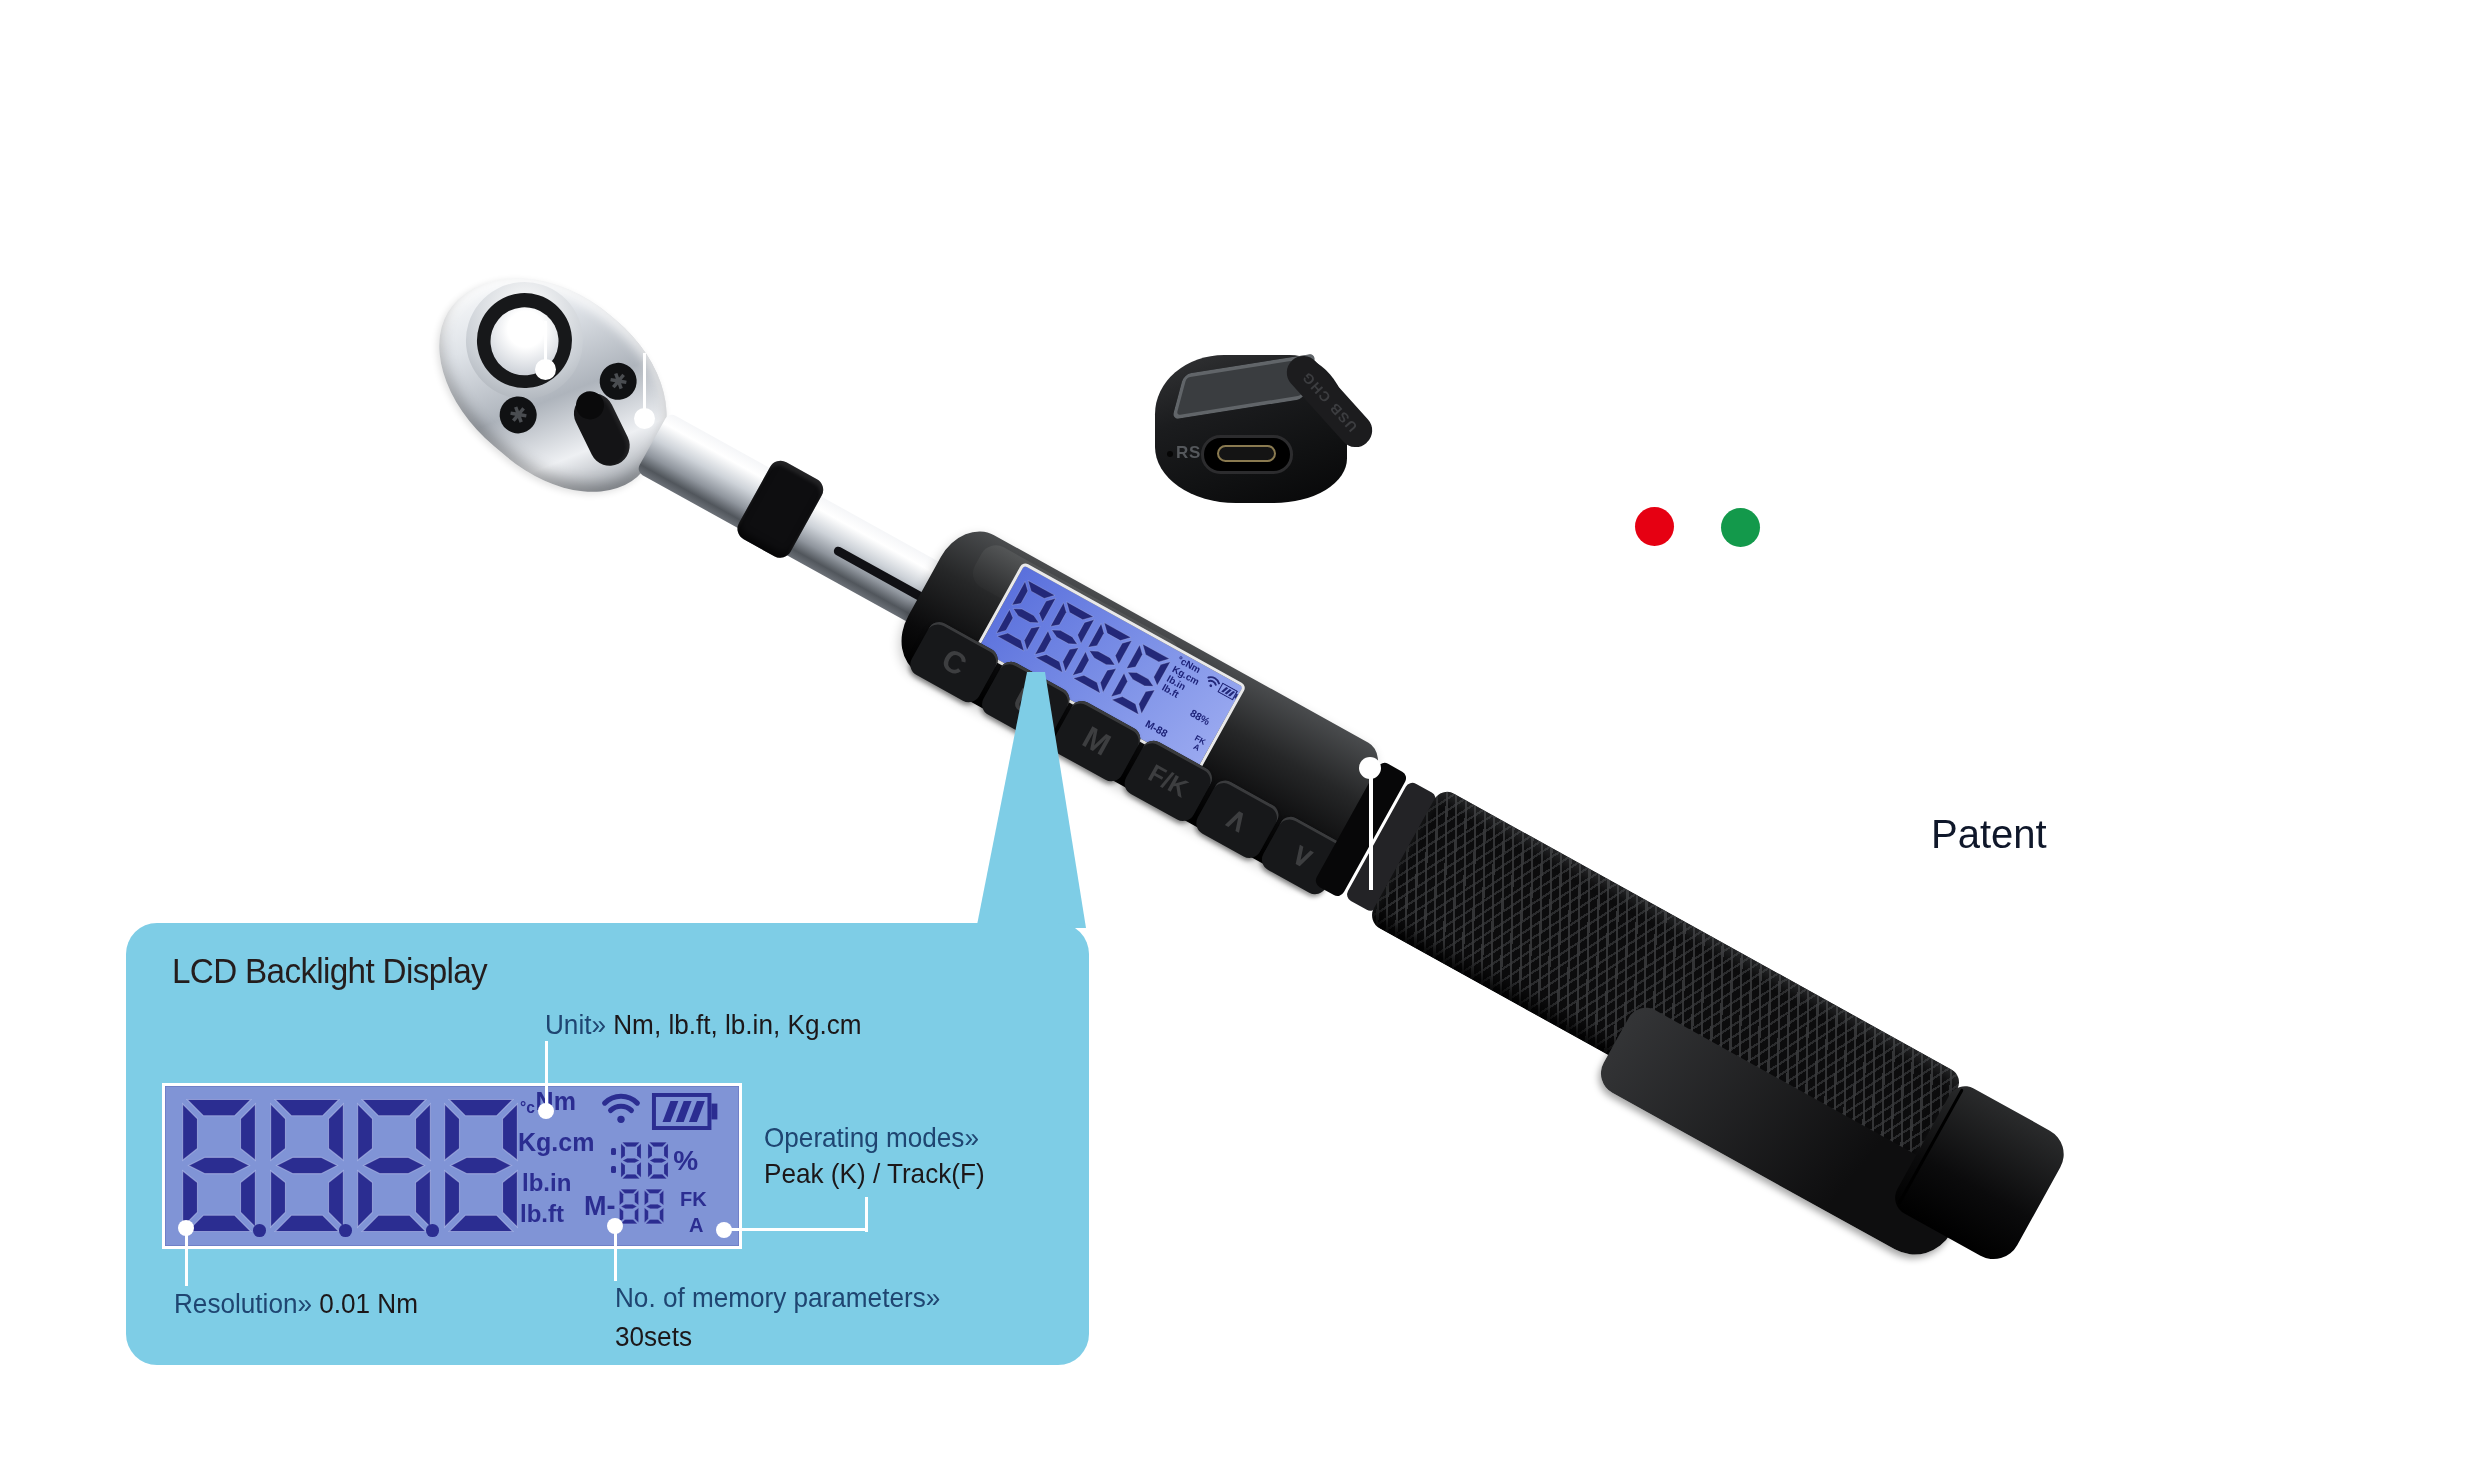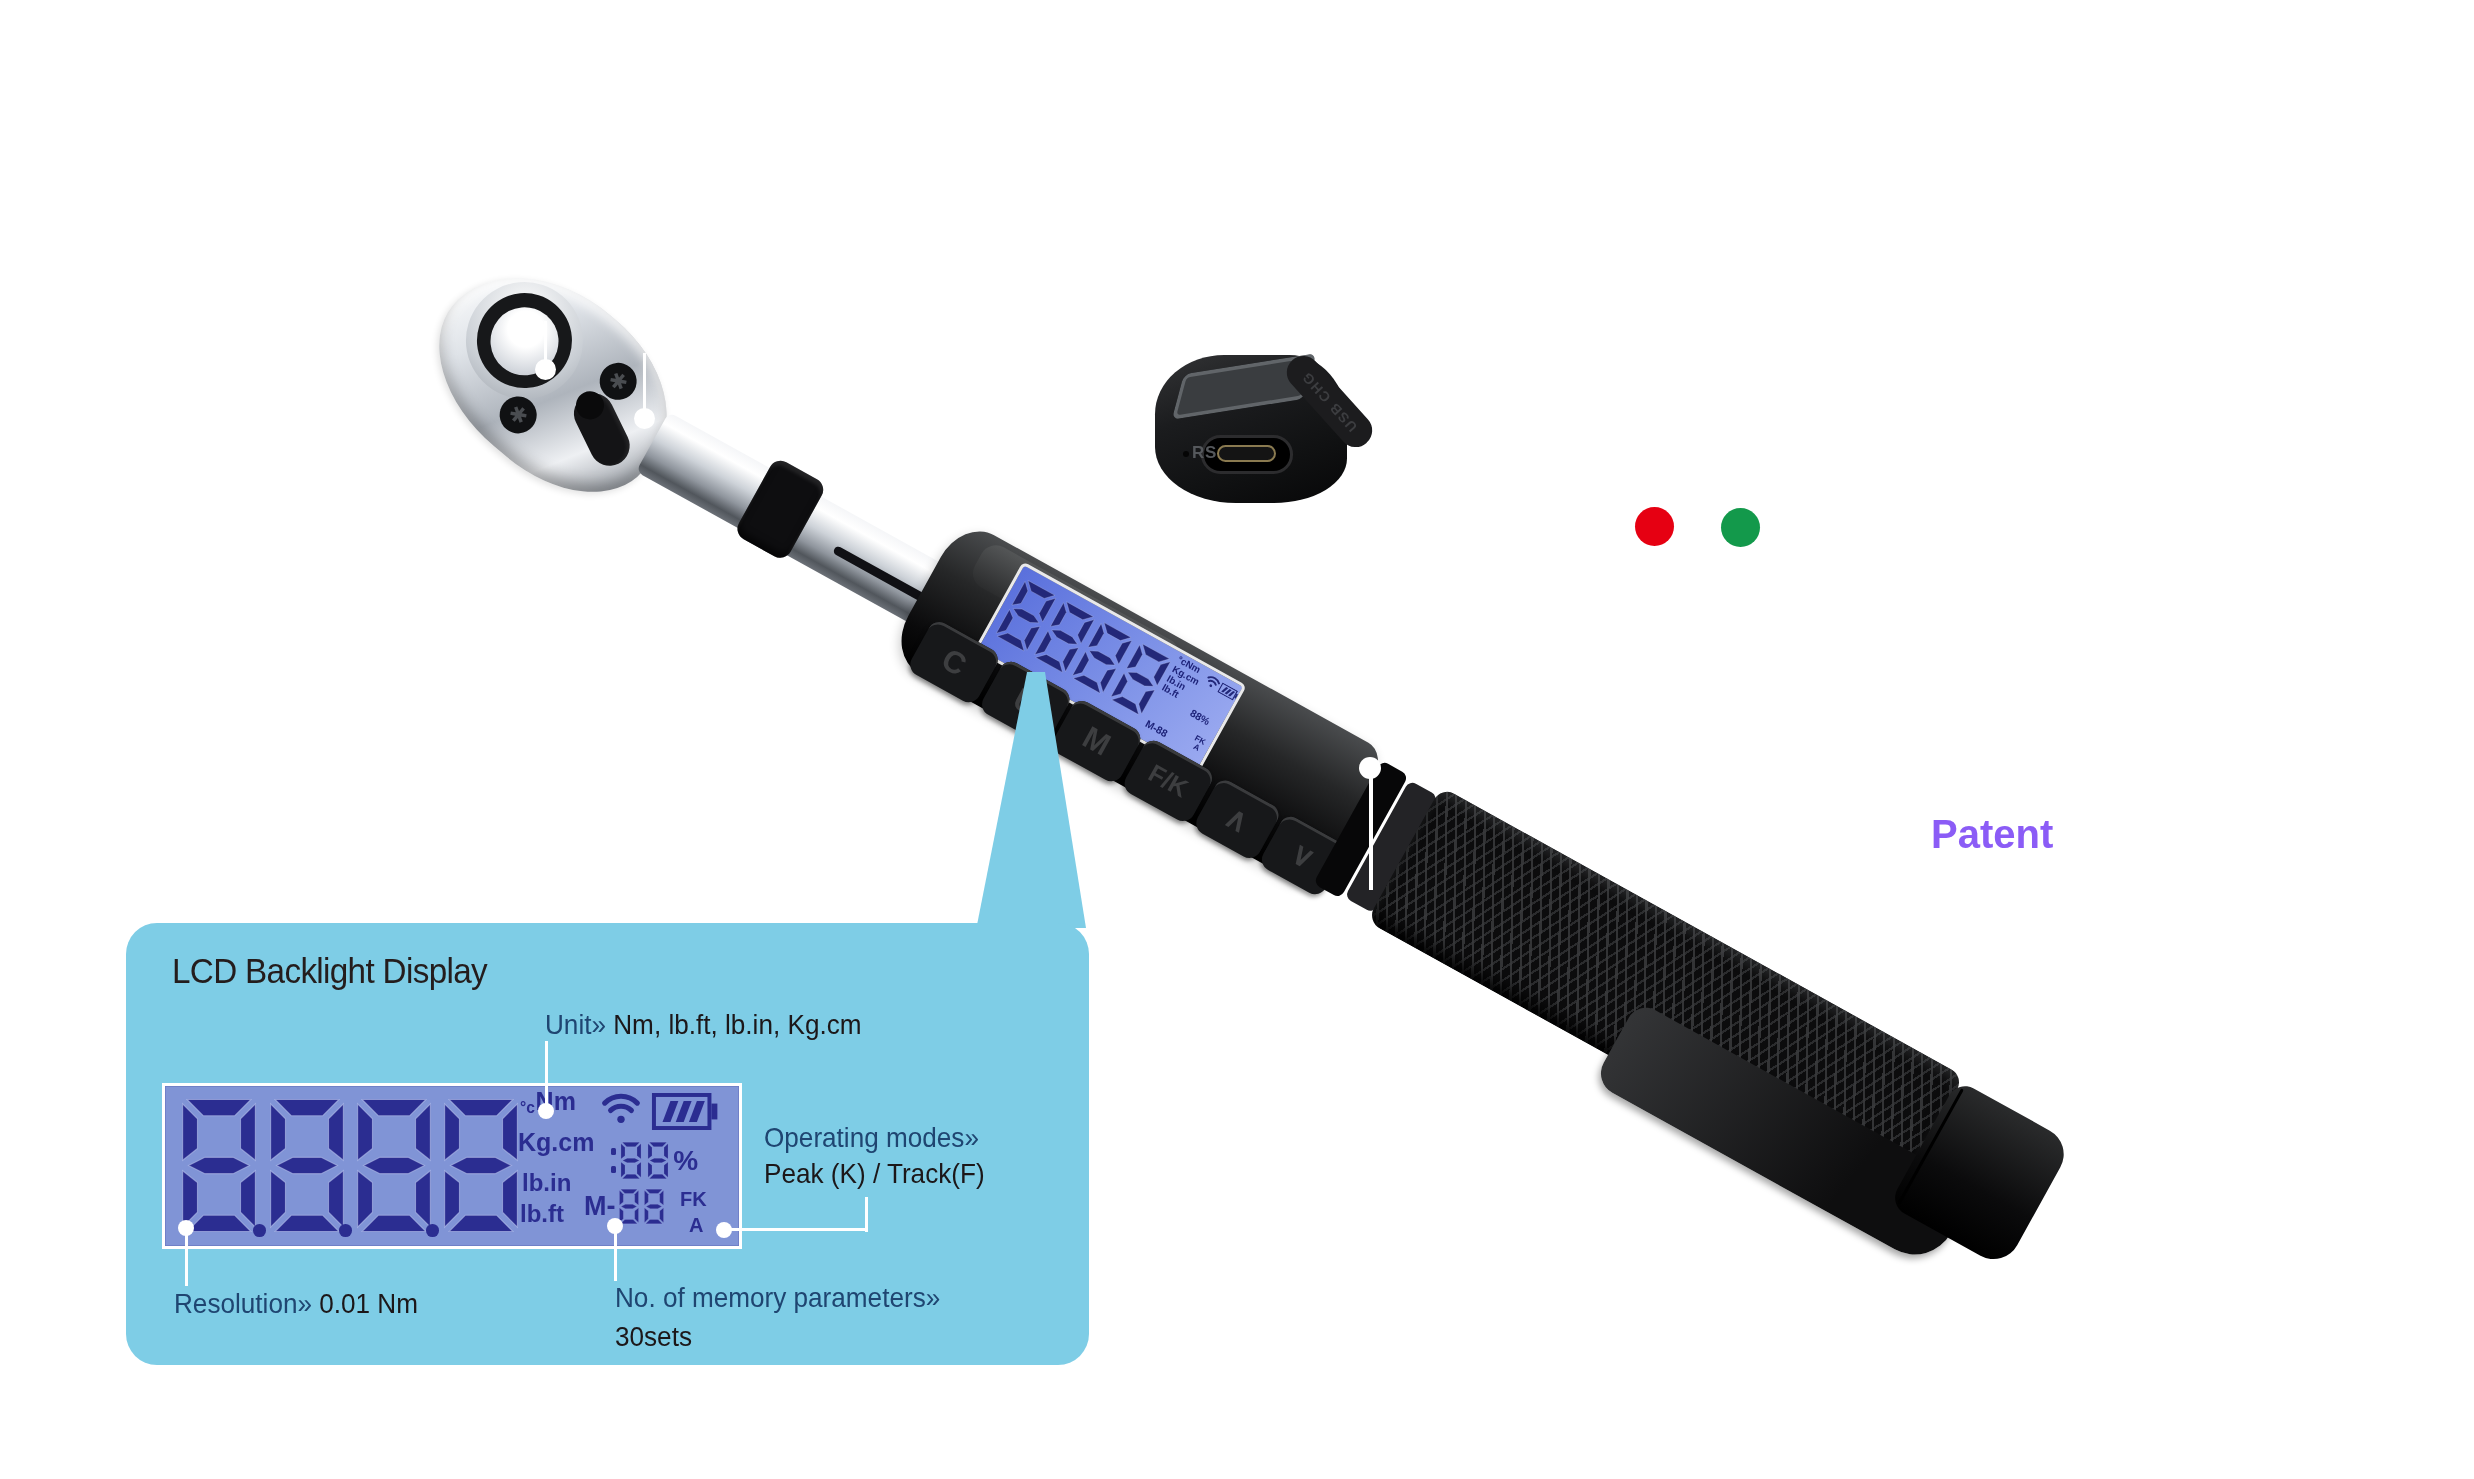--- a/index.html
+++ b/index.html
@@ -62,31 +62,31 @@
 
   
   .usb-cap{left:1155px;top:355px;width:192px;height:148px;z-index:2;
        background:linear-gradient(160deg,#333436 0%,#1b1c1e 35%,#101112 70%,#070708);
        border-radius:36% 30% 38% 42% / 40% 45% 30% 38%;}
   .usb-cap > div{position:absolute;}
   .cap-window{left:22px;top:10.4px;width:134px;height:43px;background:#3a3d40;border-radius:7.4px;
        transform:rotate(-9deg) skewX(-24deg);box-shadow:inset 0 0 0 3.7px rgba(130,134,138,.55);}
   .cap-port-recess{left:46px;top:80px;width:86px;height:33px;background:#000;border:3px solid #2c2c2e;border-radius:19.3px;}
   .cap-port{position:absolute;left:12.6px;top:6.7px;width:55px;height:13.4px;border:2.2px solid #8a7a50;border-radius:9px;background:#141414;}
-  .cap-rs{left:28px;top:88px;color:#55585c;font-size:17px;font-weight:bold;letter-spacing:0.7px;}
+  .cap-rs{left:12px;top:88px;color:#55585c;font-size:17px;font-weight:bold;letter-spacing:0.7px;}
   .cap-rs:before{content:"";display:inline-block;width:6px;height:6px;border-radius:50%;background:#050505;margin-right:3px;vertical-align:middle;}
   .cap-strap{left:119px;top:30px;width:111px;height:33px;background:#1c1c1e;border-radius:16.3px;
        transform:rotate(48deg);display:flex;align-items:center;justify-content:center;}
   .cap-strap span{transform:rotate(180deg);color:#3c3d40;font-size:14px;font-weight:bold;letter-spacing:1.5px;}
 
   
   .dot{border-radius:50%;}
   .wdot{background:#ffffff;border-radius:50%;z-index:6;}
   .wline{background:#ffffff;z-index:6;}
-  .patent{left:1931px;top:812px;font-size:40px;color:#8b5cf6;z-index:3;font-weight:bold;}
+  .patent{left:1931px;top:812px;font-size:40px;color:#0f172a;z-index:3;}
 
   
   .wedge{left:969px;top:672px;width:119px;height:256px;background:#7ecde6;z-index:4;
        clip-path:polygon(58px 0px,76px 0px,117px 256px,7.4px 256px);}
   .callout{left:126px;top:923px;width:963px;height:442px;background:#7ecde6;border-radius:31px;z-index:5;}
   .callout > div{position:absolute;}
   .c-title{left:46px;top:28px;font-size:35px;color:#241d1d;letter-spacing:-0.7px;transform:scaleX(.95);transform-origin:left center;white-space:nowrap;}
   .anno{font-size:27.5px;white-space:nowrap;transform:scaleX(.95);transform-origin:left center;}
   .anno .lab{color:#1f4571;}
   .anno .val{color:#1c1719;}

